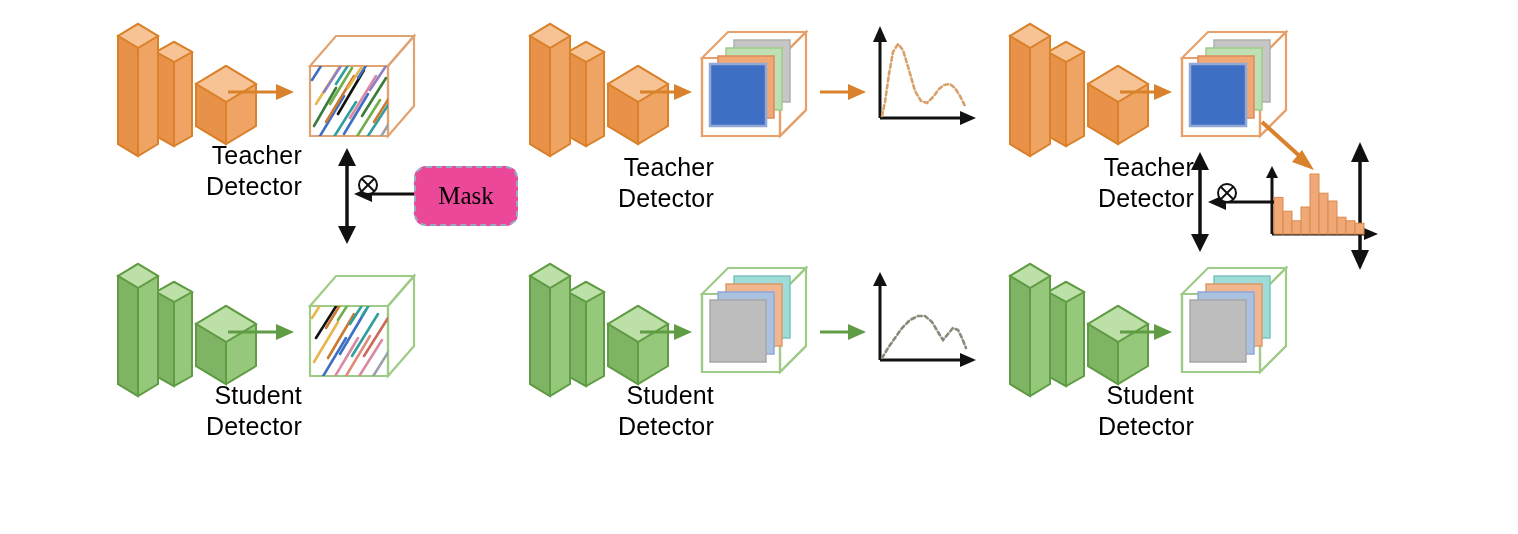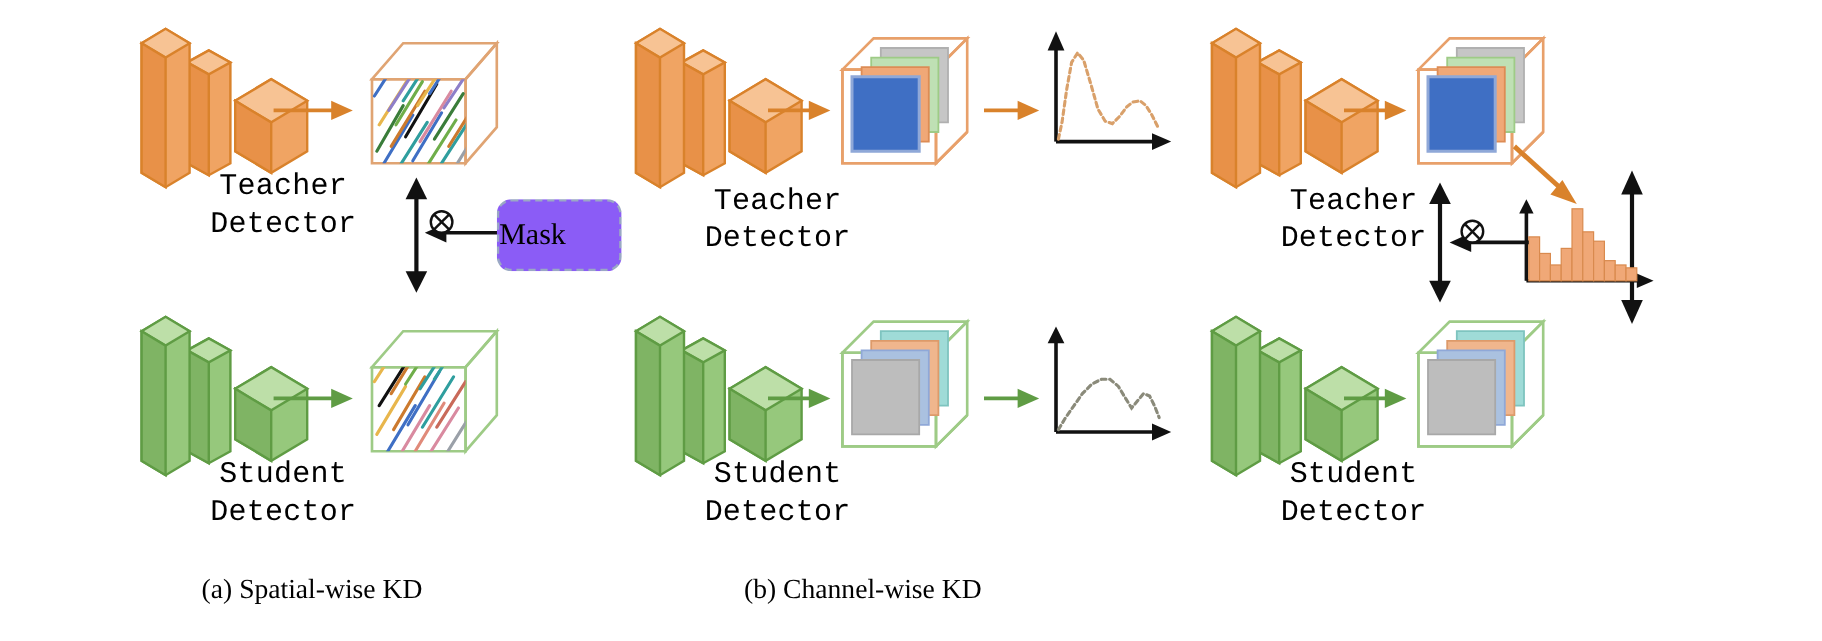--- a/index.html
+++ b/index.html
@@ -9,42 +9,41 @@
     color:#000;
   }
   .panel{position:absolute;top:0;height:534px;}
 
   
   .detector{position:absolute;width:150px;height:145px;}
   .detector svg{display:block;width:150px;height:145px;overflow:visible;}
 
   
   .det-label{
-    position:absolute;width:190px;text-align:center;
+    position:absolute;width:190px;text-align:right;
     font-size:25px;line-height:31px;letter-spacing:.2px;
-    font-family:Liberation Mono, monospace;
+    font-family:Liberation Sans, sans-serif;
     white-space:pre-line;
-    margin-left:29px;
   }
 
   
   .cube{position:absolute;}
   .cube svg{display:block;overflow:visible;}
 
   
   .plot{position:absolute;}
   .plot svg{display:block;overflow:visible;}
 
   
   .mask-box{
     position:absolute;
     border:2px dashed #9aa8c4;
     border-radius:12px;
-    background:#8b5cf6;
-    display:flex;align-items:center;justify-content:flex-start;
+    background:#ec4899;
+    display:flex;align-items:center;justify-content:center;
     font-size:25px;
     font-family:"Liberation Serif","DejaVu Serif",serif;
   }
 
   
   .conn{position:absolute;}
   .conn svg{display:block;overflow:visible;}
 
   
   .caption{
@@ -205,21 +204,20 @@
         <line x1="62" y1="120" x2="86" y2="82" stroke="#d98aa0"></line>
         <line x1="54" y1="66" x2="76" y2="32" stroke="#2f9e9e"></line>
         <line x1="68" y1="98" x2="92" y2="60" stroke="#c96a5a"></line>
         <line x1="76" y1="120" x2="96" y2="88" stroke="#9aa0a8"></line>
         <line x1="66" y1="58" x2="88" y2="24" stroke="#2f9e9e"></line>
         <line x1="16" y1="60" x2="34" y2="32" stroke="#e8b64c"></line>
       </g>
     </svg>
   </div>
 
-  <div class="caption" style="left:168px;">(a) Spatial-wise KD</div>
 </div>
 
 <div class="panel" style="left:510px;width:470px;">
 
   <div class="detector" style="left:10px;top:18px;">
     <svg viewBox="0 0 150 145">
       <g>
         <polygon points="88,66 118,48 148,66 148,108 118,126 88,108" fill="#f0a463" stroke="#d9822b" stroke-width="2"></polygon>
         <polygon points="88,66 118,48 148,66 118,84" fill="#f7c394" stroke="#d9822b" stroke-width="2"></polygon>
         <polygon points="88,66 118,84 118,126 88,108" fill="#e89148" stroke="#d9822b" stroke-width="2"></polygon>
@@ -354,21 +352,20 @@
       <g>
         <line x1="18" y1="8" x2="18" y2="88" stroke="#111" stroke-width="3"></line>
         <polygon points="18,0 25,14 11,14" fill="#111"></polygon>
         <line x1="18" y1="88" x2="104" y2="88" stroke="#111" stroke-width="3"></line>
         <polygon points="114,88 98,95 98,81" fill="#111"></polygon>
       </g>
       <path d="M20,86 L26,76 L33,66 L40,56 L48,48 L56,44 L63,44 L70,50 L76,60 L81,68 L86,62 L91,56 L96,58 L100,66 L104,76" fill="none" stroke="#8a8a7a" stroke-width="2.6" stroke-dasharray="4 3" stroke-linecap="round"></path>
     </svg>
   </div>
 
-  <div class="caption" style="left:110px;">(b) Channel-wise KD</div>
 </div>
 
 <div class="panel" style="left:990px;width:528px;">
 
   <div class="detector" style="left:10px;top:18px;">
     <svg viewBox="0 0 150 145">
       <g>
         <polygon points="88,66 118,48 148,66 148,108 118,126 88,108" fill="#f0a463" stroke="#d9822b" stroke-width="2"></polygon>
         <polygon points="88,66 118,48 148,66 118,84" fill="#f7c394" stroke="#d9822b" stroke-width="2"></polygon>
         <polygon points="88,66 118,84 118,126 88,108" fill="#e89148" stroke="#d9822b" stroke-width="2"></polygon>

